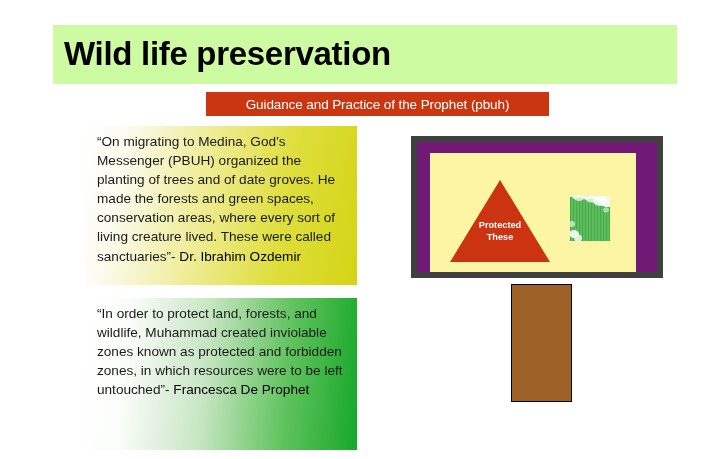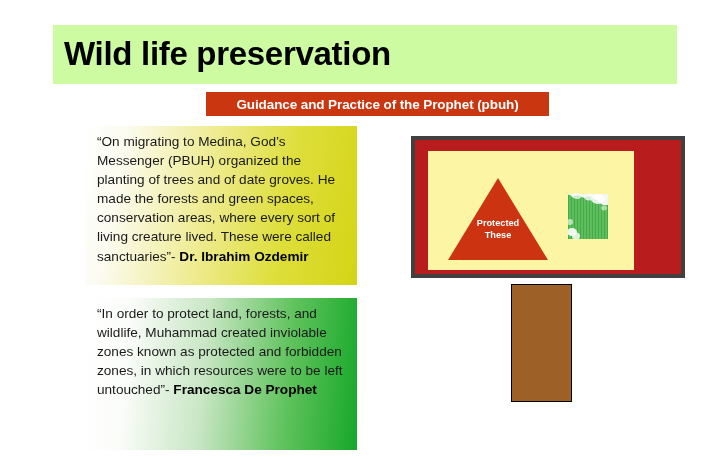--- a/index.html
+++ b/index.html
@@ -52,21 +52,21 @@
     top: 92px;
     width: 343px;
     height: 24px;
     background: #c9360f;
     display: flex;
     align-items: center;
     justify-content: center;
   }
   .subtitle-text {
     font-size: 13.5px;
-    font-weight: bold;
+    font-weight: normal;
     color: #ffffff;
     white-space: nowrap;
     letter-spacing: -0.1px;
   }
 
   
   .quote-box {
     position: absolute;
     padding: 6px 10px 6px 12px;
     box-sizing: border-box;
@@ -85,21 +85,21 @@
     left: 85px;
     top: 298px;
     width: 272px;
     height: 152px;
     background: linear-gradient(95deg, #ffffff 0%, #fbfdfa 16%, #c8e6c4 44%, #5fc25c 74%, #17a82a 100%);
   }
   .quote-body {
     display: block;
   }
   .quote-attrib {
-    font-weight: bold;
+    font-weight: normal;
     color: #000000;
     margin-top: 8px;
   }
 
   
   .sign-group {
     position: absolute;
     left: 411px;
     top: 136px;
     width: 250px;
@@ -112,24 +112,24 @@
     width: 61px;
     height: 118px;
     background: #9d6027;
     border: 1px solid #000000;
     box-sizing: border-box;
   }
   .sign-frame {
     position: absolute;
     left: 0px;
     top: 0px;
-    width: 274px;
+    width: 252px;
     height: 142px;
-    background: #b91c1c;
-    border: 4px solid #404040;
+    background: #701a75;
+    border: 6px solid #404040;
     box-sizing: border-box;
   }
   .sign-panel {
     position: absolute;
     left: 13px;
     top: 11px;
     width: 206px;
     height: 119px;
     background: #fbf5a4;
     box-sizing: border-box;

